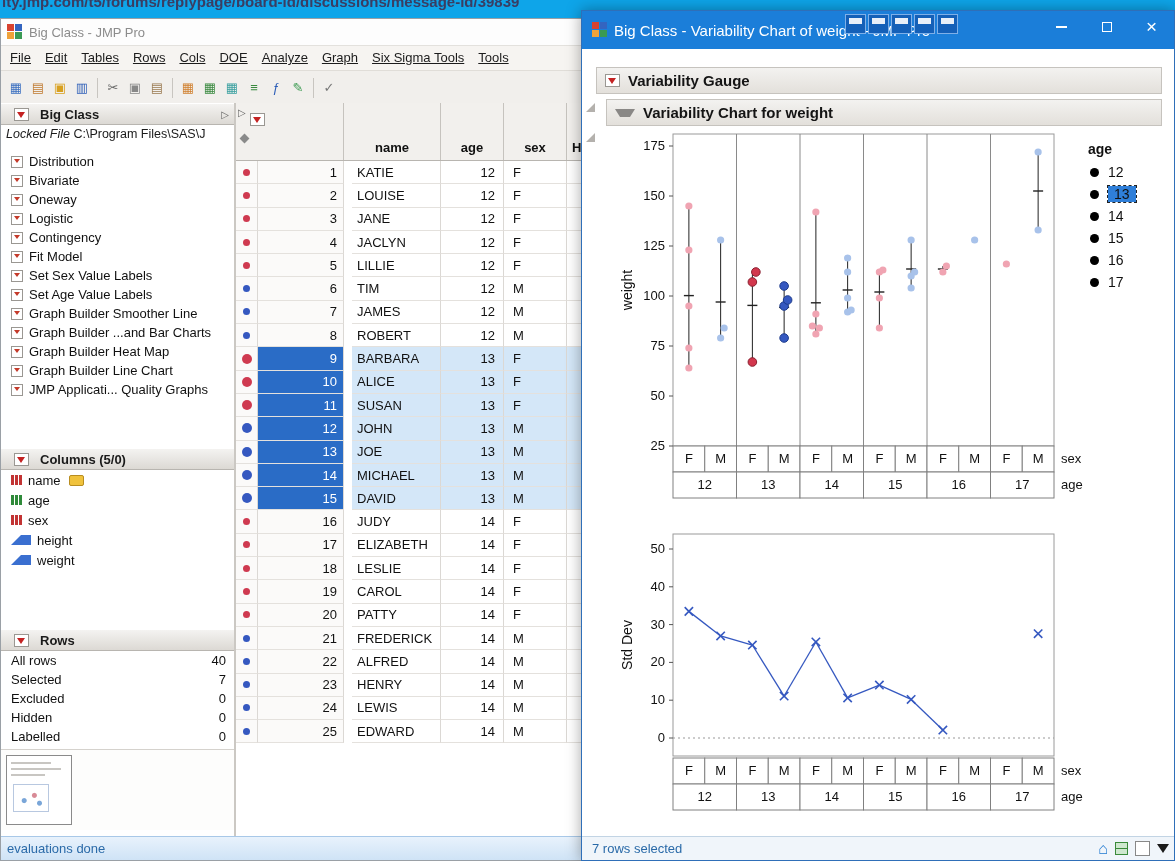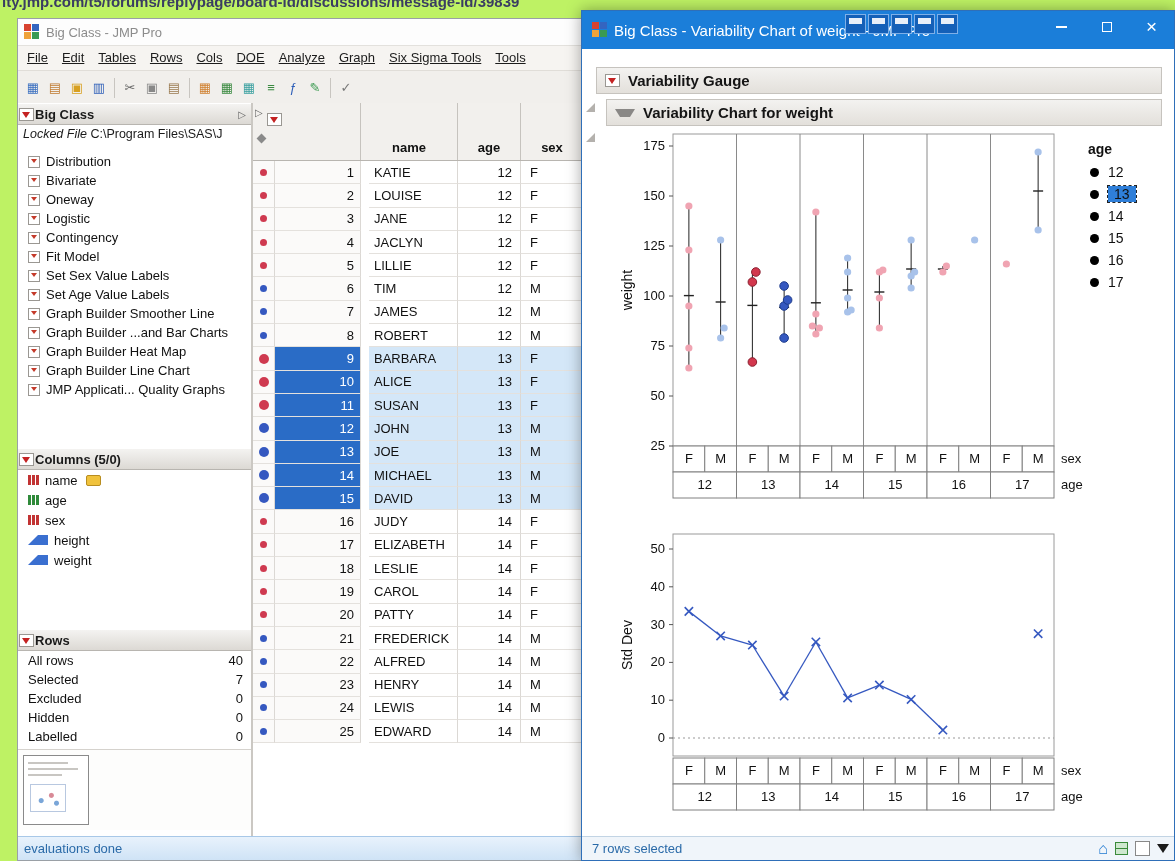--- a/index.html
+++ b/index.html
@@ -1,48 +1,48 @@
 <!DOCTYPE html>
 <html><head>
 <meta charset="utf-8">
 <style>
   html,body{margin:0;padding:0;background:#fff;}
-  #root{position:relative;width:1175px;height:861px;overflow:hidden;background:#bef264;
+  #root{position:relative;width:1175px;height:861px;overflow:hidden;background:#0ea5e9;
         font-family:"Liberation Sans","DejaVu Sans",sans-serif;font-size:13px;color:#111;}
 
   
   .browser-strip{position:absolute;left:2px;top:0;width:700px;height:14px;overflow:hidden;}
   .browser-strip span{display:block;margin-top:-7px;font-size:15px;font-weight:600;color:#3a3d62;white-space:nowrap;}
 
   
   .win{position:absolute;background:#fff;border:1px solid #9aa0a6;box-sizing:border-box;}
   .titlebar{position:relative;height:26px;display:flex;align-items:center;gap:6px;padding-left:6px;background:#fdfdfd;border-bottom:1px solid #e3e1dd;}
   .title-text{font-size:13px;color:#8c8c8c;white-space:nowrap;}
   .jmp-icon{width:16px;height:16px;position:relative;display:inline-block;flex:0 0 16px;}
   .jmp-icon i{position:absolute;width:7px;height:7px;}
   .jmp-icon .q1{left:0;top:0;background:#d84330;}
   .jmp-icon .q2{left:8px;top:0;background:#3465c0;}
   .jmp-icon .q3{left:0;top:8px;background:#efa23a;}
   .jmp-icon .q4{left:8px;top:8px;background:#3a9a55;}
 
   
-  .main-win{left:17px;top:18px;width:592px;height:843px;z-index:1;}
+  .main-win{left:0;top:18px;width:592px;height:843px;z-index:1;}
   .menubar{height:24px;display:flex;align-items:center;background:#f6f4f1;border-bottom:1px solid #e0ddd8;padding-left:2px;}
   .menu-item{padding:0 7px;line-height:24px;color:#1c1c1c;cursor:default;text-decoration:underline;}
   .toolbar{height:34px;display:flex;align-items:center;background:#f1efec;border-bottom:1px solid #cfccc7;padding-left:4px;}
   .tb-icon{width:20px;height:20px;margin:0 1px;text-align:center;line-height:20px;font-size:13px;border-radius:2px;}
   .tb-sep{width:1px;height:20px;background:#c8c5c0;margin:0 4px;}
 
   .body-area{position:absolute;left:0;top:84px;right:0;bottom:23px;display:flex;}
   .sidebar{position:relative;width:233px;flex:0 0 233px;border-right:2px solid #cbc8c3;background:#fff;overflow:hidden;}
   .panel{position:relative;overflow:hidden;}
   .table-panel{height:345px;}
   .columns-panel{height:181px;}
   .rows-panel{height:118px;}
-  .panel-header{height:20px;display:flex;align-items:center;gap:1px;padding-left:1px;
+  .panel-header{height:20px;display:flex;align-items:center;gap:11px;padding-left:13px;
       background:linear-gradient(#f4f3f1,#dcd9d4);border-top:1px solid #fff;border-bottom:1px solid #b8b5b0;}
   .panel-title{font-weight:bold;font-size:13px;color:#1a1a1a;white-space:nowrap;}
   .side-arrow{margin-left:auto;margin-right:5px;color:#666;font-size:10px;}
   .red-tri-btn{width:15px;height:13px;background:#fff;border:1px solid #9a9792;position:relative;flex:0 0 15px;box-sizing:border-box;}
   .red-tri-btn::after{content:'';position:absolute;left:2px;top:3px;border:4px solid transparent;border-top:6px solid #c42222;}
   .locked-line{padding:2px 0 1px 5px;white-space:nowrap;overflow:hidden;font-size:12.5px;color:#1a1a1a;}
   .locked-line i{font-style:italic;}
   .script-list{padding-top:10px;}
   .script-item{height:19px;display:flex;align-items:center;gap:6px;padding-left:10px;white-space:nowrap;}
   .script-icon{width:12px;height:12px;background:#fff;border:1px solid #9a9792;position:relative;flex:0 0 12px;box-sizing:border-box;}

